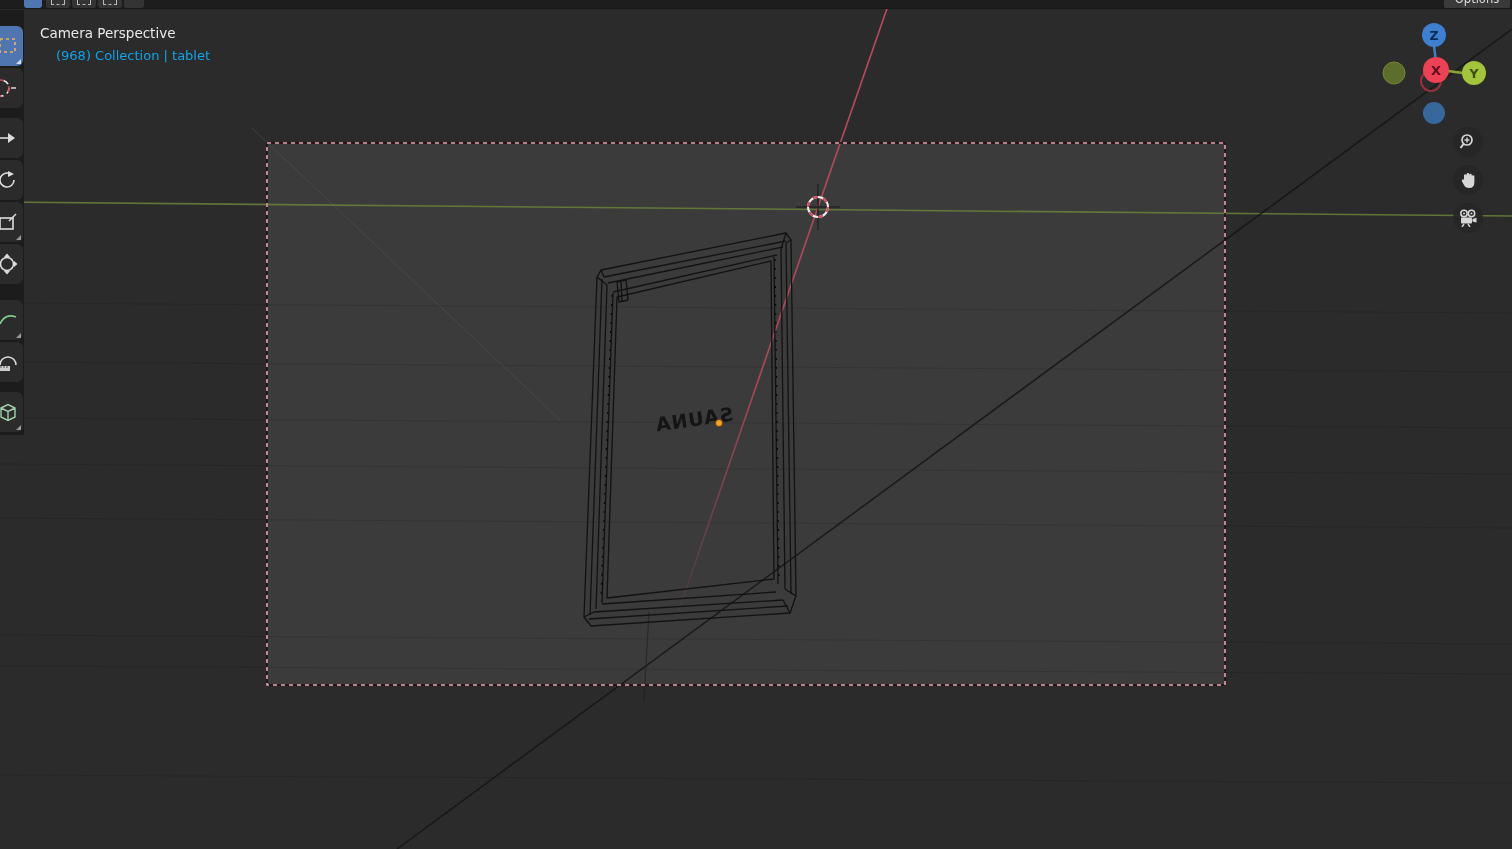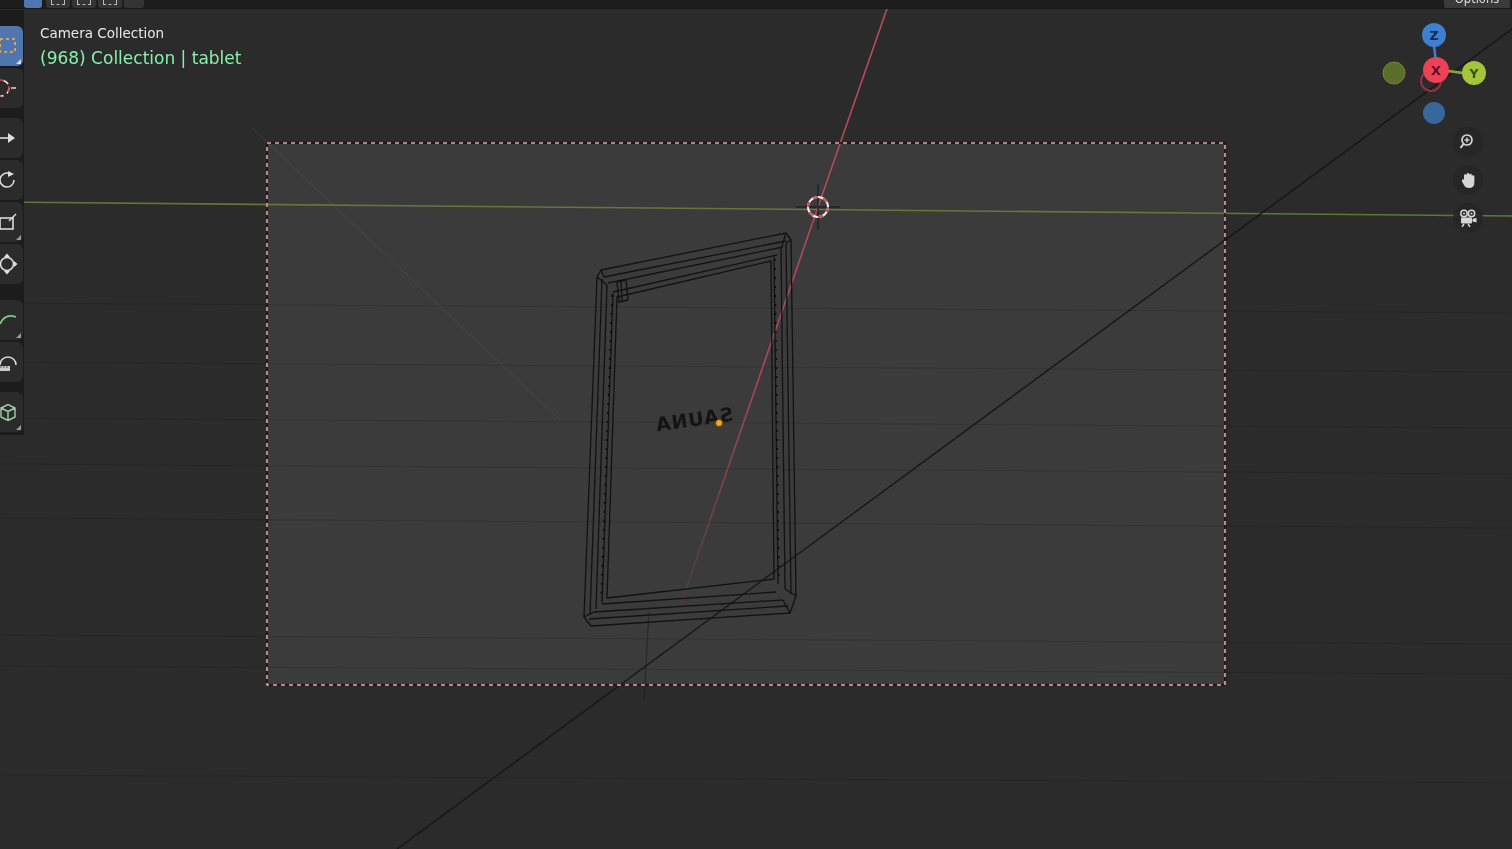--- a/index.html
+++ b/index.html
@@ -25,21 +25,21 @@
     background:#2b2b2b; display:flex; align-items:center; justify-content:flex-end;
     padding-right:4px; }
   .tool-btn.active { background:#4f76b0; }
   .tool-btn .corner { position:absolute; right:2px; bottom:2px; width:0; height:0;
     border-left:5px solid transparent; border-bottom:5px solid #9a9a9a; }
   .tool-btn.active .corner { border-bottom-color:#d6dfec; }
 
   
   .vp-text { position:absolute; left:40px; color:#e9e9e9; z-index:20; }
   .vp-line1 { top:25px; font-size:13.5px; }
-  .vp-line2 { top:48px; font-size:17px; color:#86efac; }
+  .vp-line2 { top:48px; font-size:13px; color:#0ea5e9;margin-left:16px; }
 
   
   .gizmo { position:absolute; left:1378px; top:18px; width:120px; height:120px; z-index:25; }
   .nav-btn { position:absolute; left:1453px; width:30px; height:30px; border-radius:50%;
     background:rgba(38,38,38,.88); display:flex; align-items:center; justify-content:center; z-index:25; }
 
   .scene { position:absolute; left:0; top:0; z-index:5; }
 </style>
 </head>
 <body>
@@ -180,21 +180,21 @@
     </svg>
   </div>
   <div class="tool-btn" style="top:382px;">
     <svg width="22" height="22">
       <path d="M4,7 L11,3.5 L18,7 L18,16 L11,19.5 L4,16 Z M4,7 L11,10.5 L18,7 M11,10.5 L11,19.5" fill="none" stroke="#9fd0ab" stroke-width="1.4"></path>
     </svg>
     <div class="corner"></div>
   </div>
 </div>
 
-<div class="vp-text vp-line1">Camera Collection</div>
+<div class="vp-text vp-line1">Camera Perspective</div>
 <div class="vp-text vp-line2">(968) Collection | tablet</div>
 
 <svg class="gizmo" width="120" height="120" viewBox="0 0 120 120">
   <line x1="56" y1="28" x2="58" y2="44" stroke="#3d7fd0" stroke-width="2.4"></line>
   <line x1="70" y1="53" x2="85" y2="55" stroke="#8aa832" stroke-width="2.4"></line>
   <circle cx="53" cy="63" r="10" fill="none" stroke-width="2" stroke="#97303f"></circle>
   <circle cx="16" cy="55" r="11" stroke="#74882f" stroke-width="1" fill="#5d6d2b"></circle>
   <circle cx="56" cy="95" r="11" fill="#38689b"></circle>
   <circle cx="56" cy="17" r="12" fill="#3d7fd0"></circle>
   <text x="56" y="21.5" text-anchor="middle" font-size="12.5" font-weight="bold" fill="#0c2d52">Z</text>

